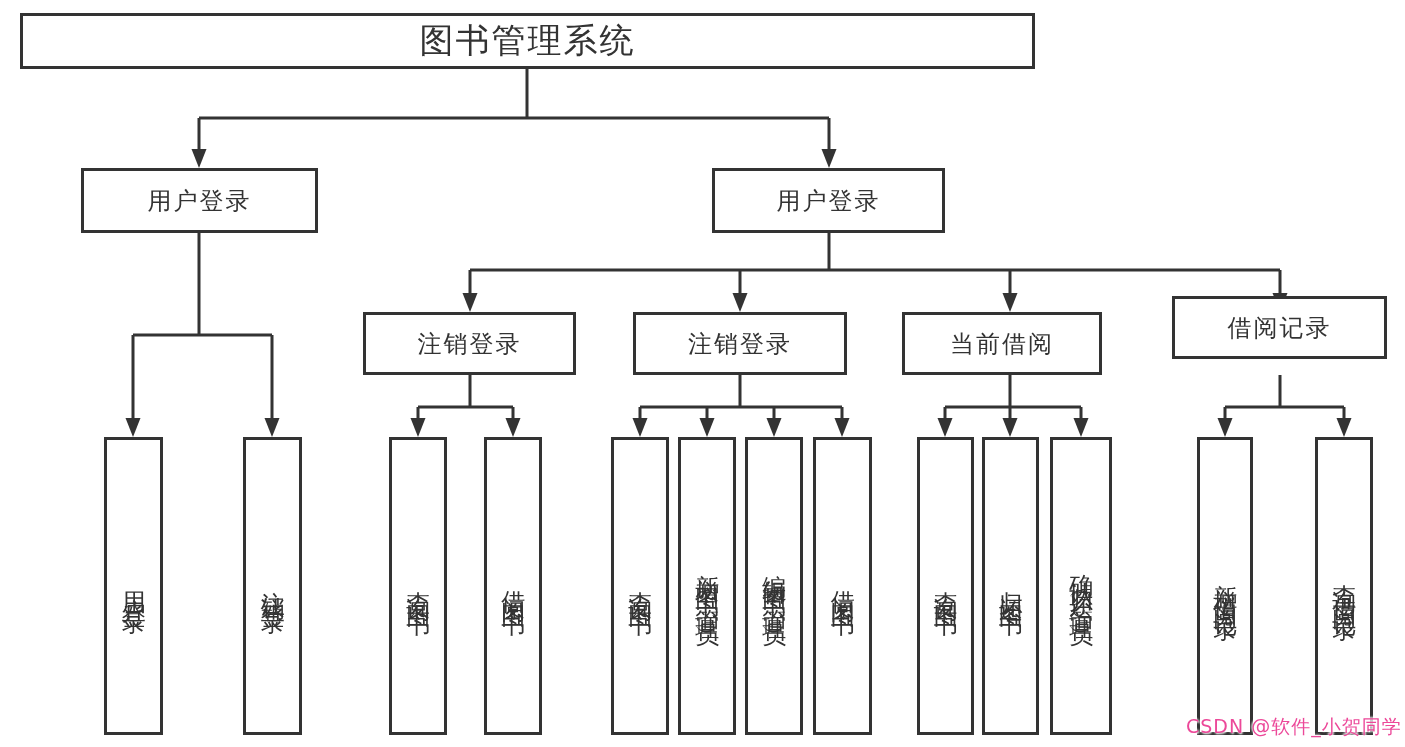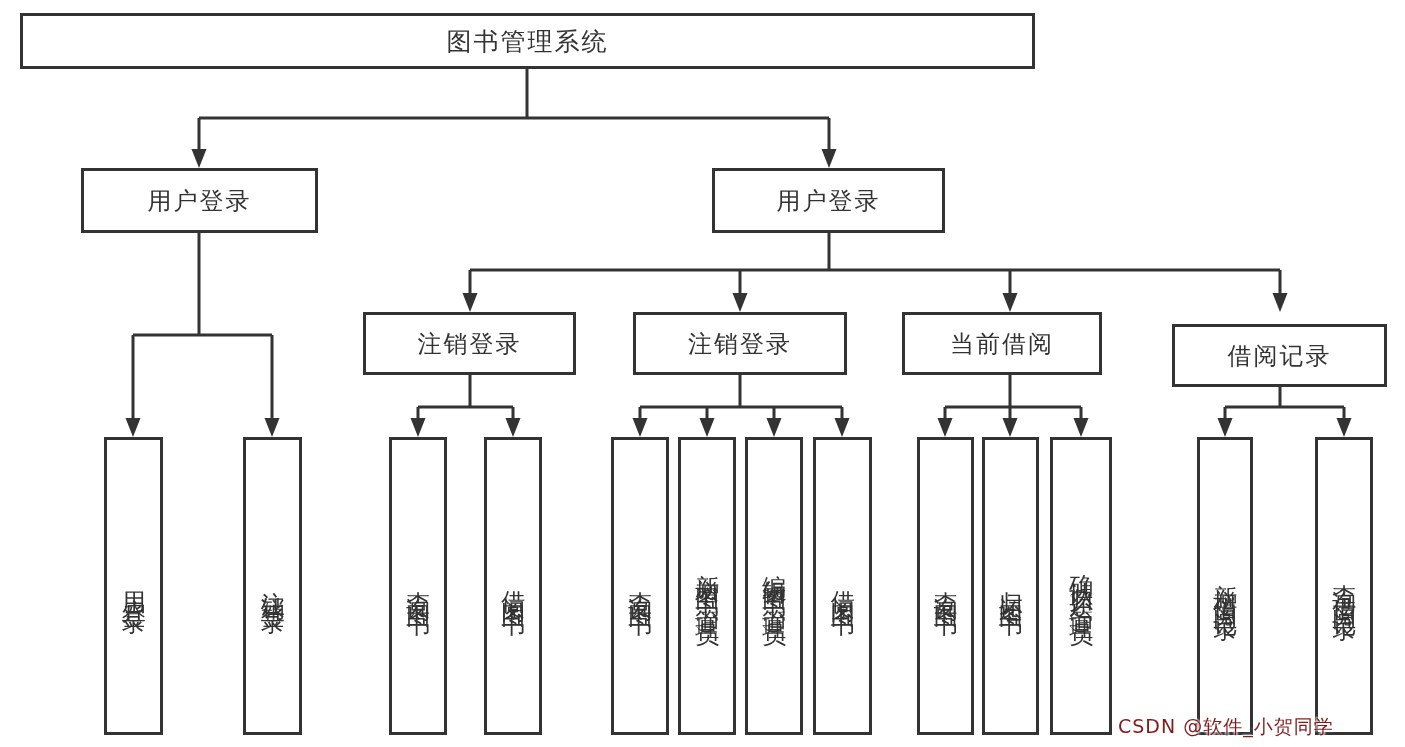--- a/index.html
+++ b/index.html
@@ -6,28 +6,28 @@
   #canvas{
     position:relative;width:1405px;height:747px;background:#fff;overflow:hidden;
     font-family:"DejaVu Sans","Liberation Sans",sans-serif;
   }
   #connectors{position:absolute;left:0;top:0;width:1405px;height:747px;}
   .node{
     position:absolute;background:#fff;border:3px solid #333;box-sizing:border-box;
     display:flex;align-items:center;justify-content:center;color:#333;
   }
   .h-node{font-size:24px;letter-spacing:2px;white-space:nowrap;}
-  .root-node{font-size:25px;}
+  .root-node{font-size:34px;}
   .v-node{top:437px;height:298px;}
   .v-node span{
     display:block;writing-mode:vertical-rl;text-orientation:mixed;
     font-size:24px;line-height:1.1;letter-spacing:7px;
   }
   #watermark{
-    position:absolute;left:1118px;top:714px;font-size:19px;color:#7f1d1d;
+    position:absolute;left:1186px;top:714px;font-size:19px;color:#ec4899;
     white-space:nowrap;letter-spacing:1px;
     text-shadow:0 0 3px #fff,1px 1px 2px #fff,-1px -1px 2px #fff;
   }
 </style>
 </head>
 <body>
 
 <div id="canvas">
 
   <svg id="connectors" viewBox="0 0 1405 747" xmlns="http://www.w3.org/2000/svg">
@@ -72,21 +72,21 @@
   </svg>
 
   <div class="node h-node root-node" style="left:20px;top:13px;width:1015px;height:56px">图书管理系统</div>
 
   <div class="node h-node" style="left:81px;top:168px;width:237px;height:65px">用户登录</div>
   <div class="node h-node" style="left:712px;top:168px;width:233px;height:65px">用户登录</div>
 
   <div class="node h-node" style="left:363px;top:312px;width:213px;height:63px">注销登录</div>
   <div class="node h-node" style="left:633px;top:312px;width:214px;height:63px">注销登录</div>
   <div class="node h-node" style="left:902px;top:312px;width:200px;height:63px">当前借阅</div>
-  <div class="node h-node" style="left:1172px;top:324px;width:215px;height:63px">借阅记录</div>
+  <div class="node h-node" style="left:1172px;top:296px;width:215px;height:63px">借阅记录</div>
 
   <div class="node v-node" style="left:104px;width:59px">
     <span>用户登录</span>
   </div>
   <div class="node v-node" style="left:243px;width:59px">
     <span>注销登录</span>
   </div>
 
   <div class="node v-node" style="left:389px;width:58px">
     <span>查询图书</span>

